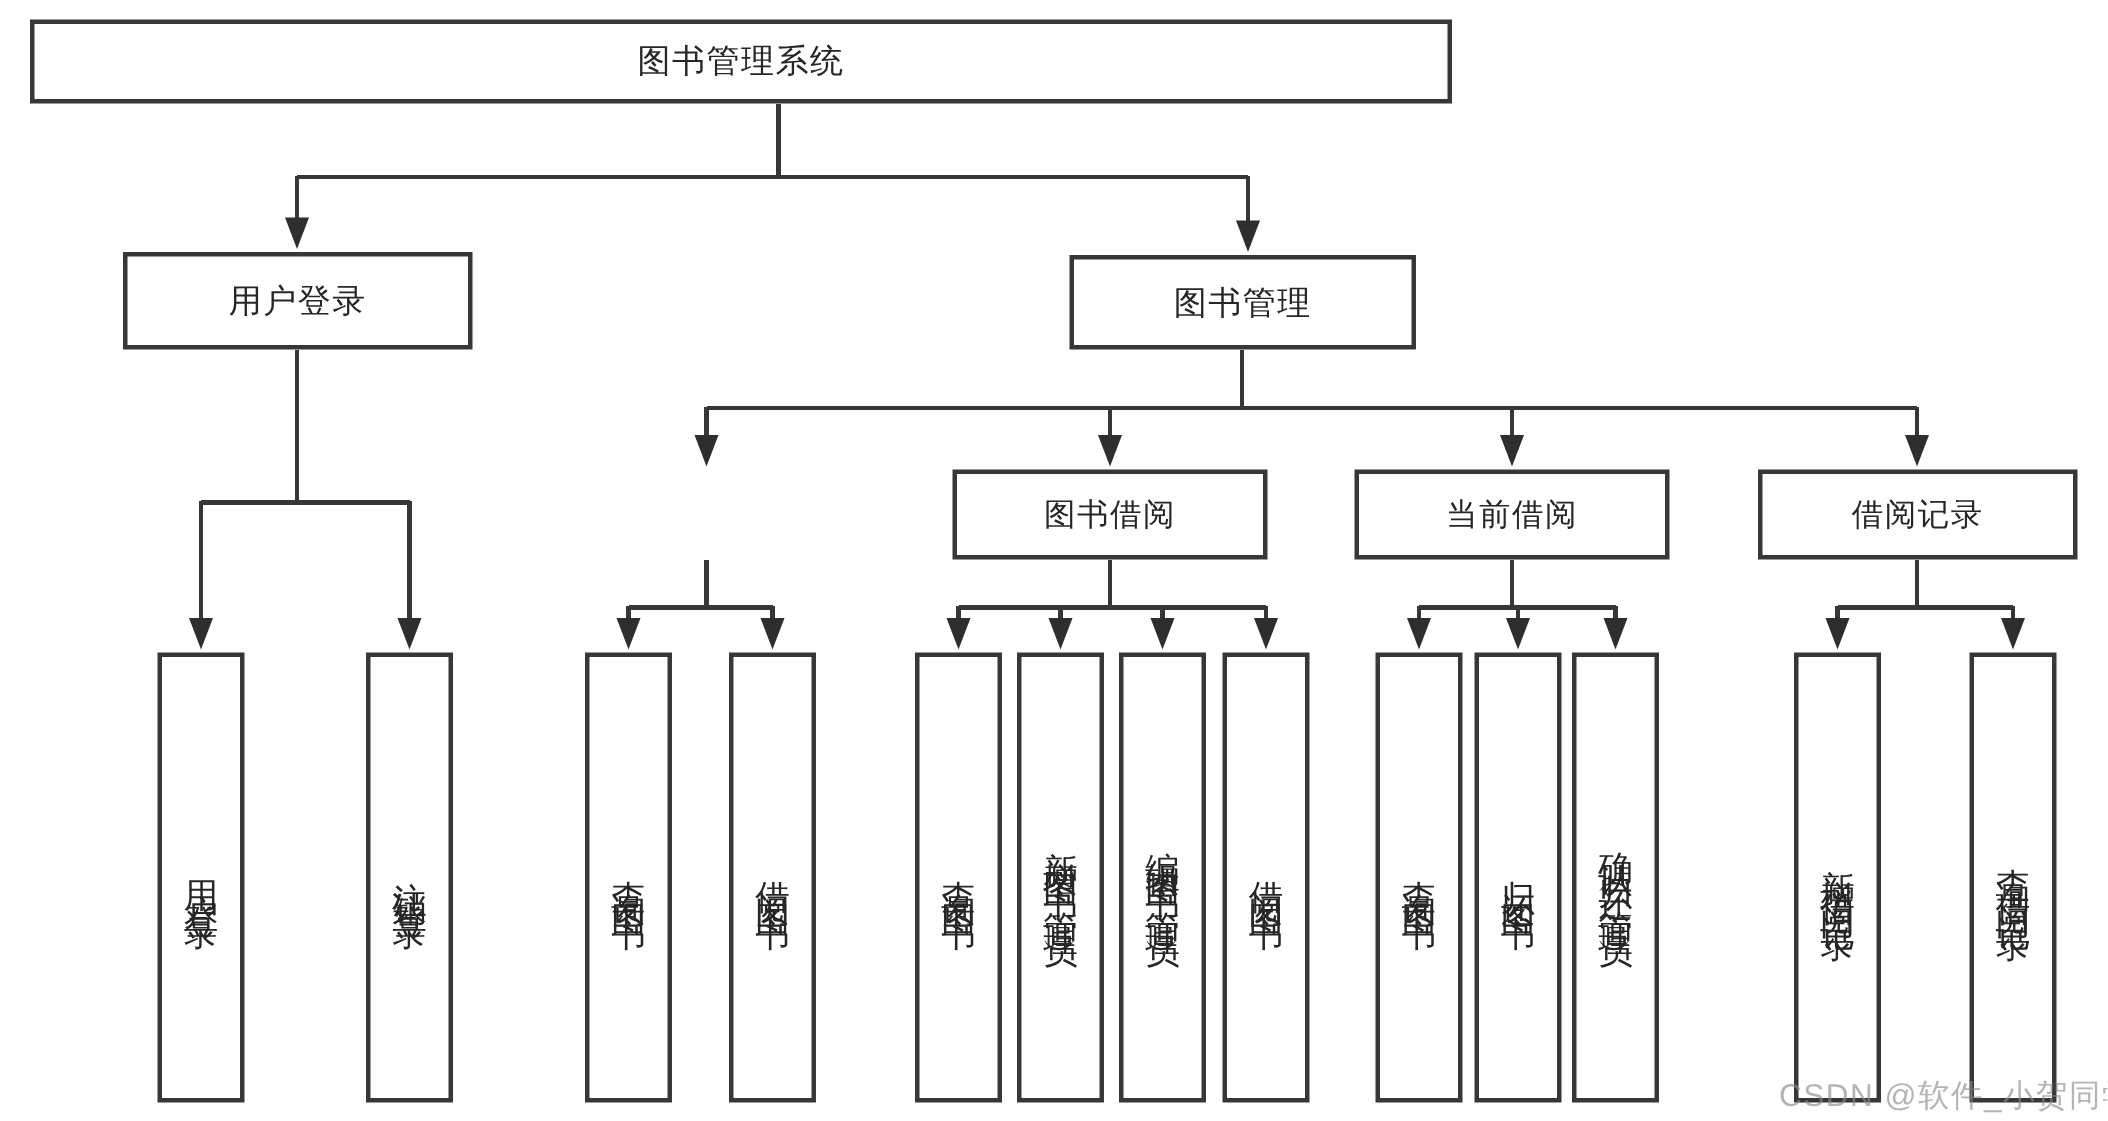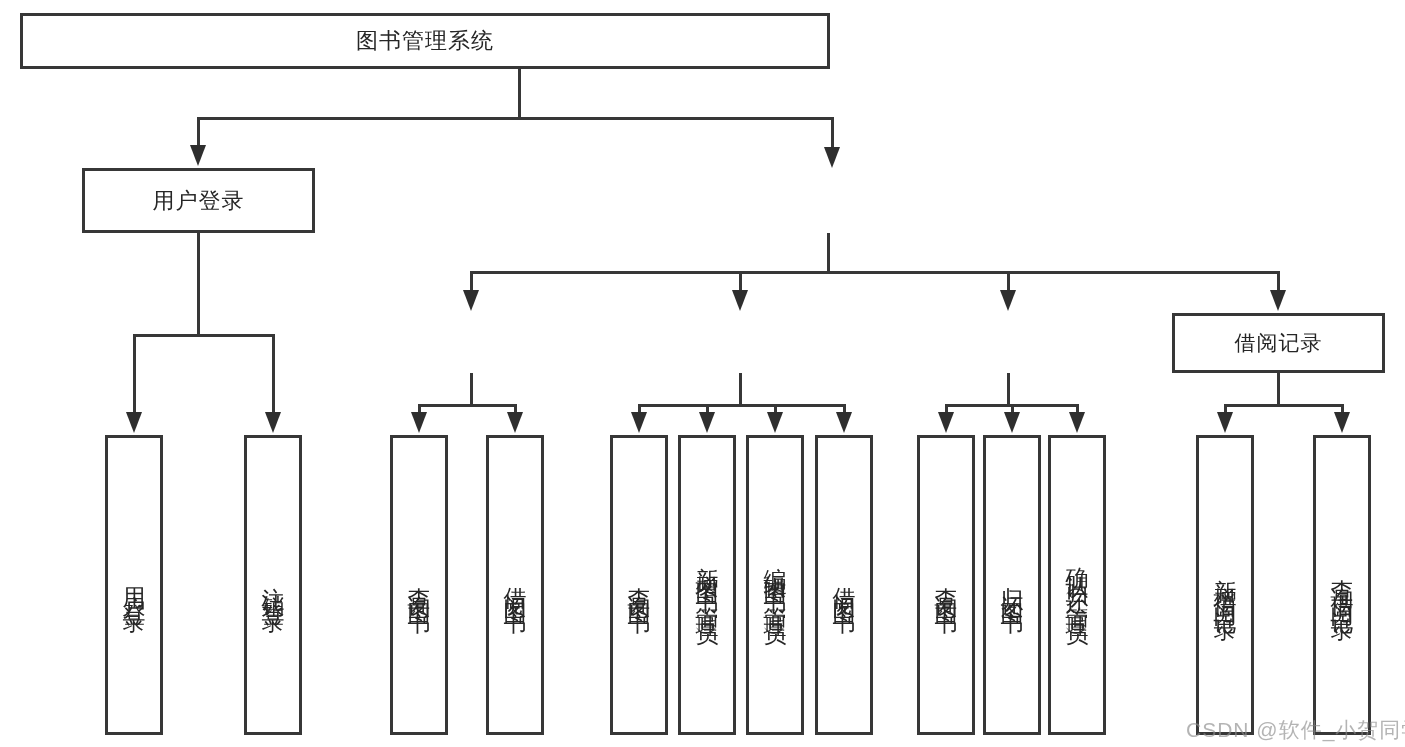--- a/index.html
+++ b/index.html
@@ -91,28 +91,37 @@
       <polygon points="767,412 783,412 775,433"></polygon>
       <polygon points="836,412 852,412 844,433"></polygon>
       <polygon points="938,412 954,412 946,433"></polygon>
       <polygon points="1004,412 1020,412 1012,433"></polygon>
       <polygon points="1069,412 1085,412 1077,433"></polygon>
       <polygon points="1217,412 1233,412 1225,433"></polygon>
       <polygon points="1334,412 1350,412 1342,433"></polygon>
     </g>
   </svg>
 
-  <div class="box" style="left:20px;top:13px;width:810px;height:56px;">
+  <div class="box" style="left:20px;top:13px;width:948px;height:56px;">
     <span class="hlabel root-label">图书管理系统</span>
   </div>
 
   <div class="box" style="left:82px;top:168px;width:233px;height:65px;">
     <span class="hlabel">用户登录</span>
   </div>
+  <div class="box" style="left:713px;top:170px;width:231px;height:63px;">
+    <span class="hlabel">图书管理</span>
+  </div>
 
+  <div class="box l3" style="left:635px;top:313px;width:210px;height:60px;">
+    <span class="hlabel">图书借阅</span>
+  </div>
+  <div class="box l3" style="left:903px;top:313px;width:210px;height:60px;">
+    <span class="hlabel">当前借阅</span>
+  </div>
   <div class="box l3" style="left:1172px;top:313px;width:213px;height:60px;">
     <span class="hlabel">借阅记录</span>
   </div>
 
   <div class="box leaf" style="left:105px;">
     <span class="vlabel">用户登录</span>
   </div>
   <div class="box leaf" style="left:244px;">
     <span class="vlabel">注销登录</span>
   </div>

